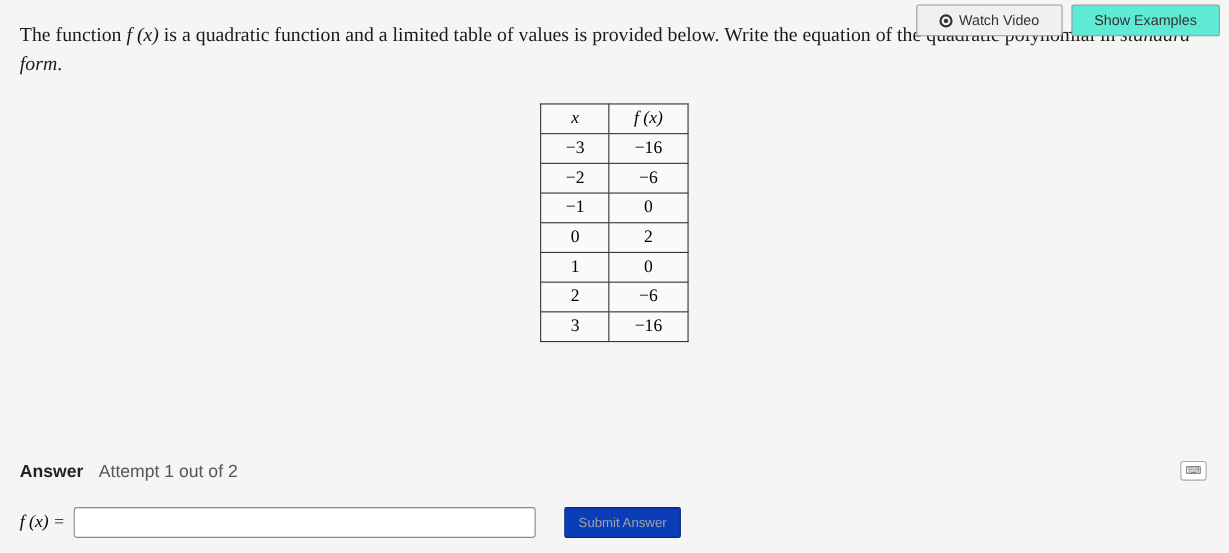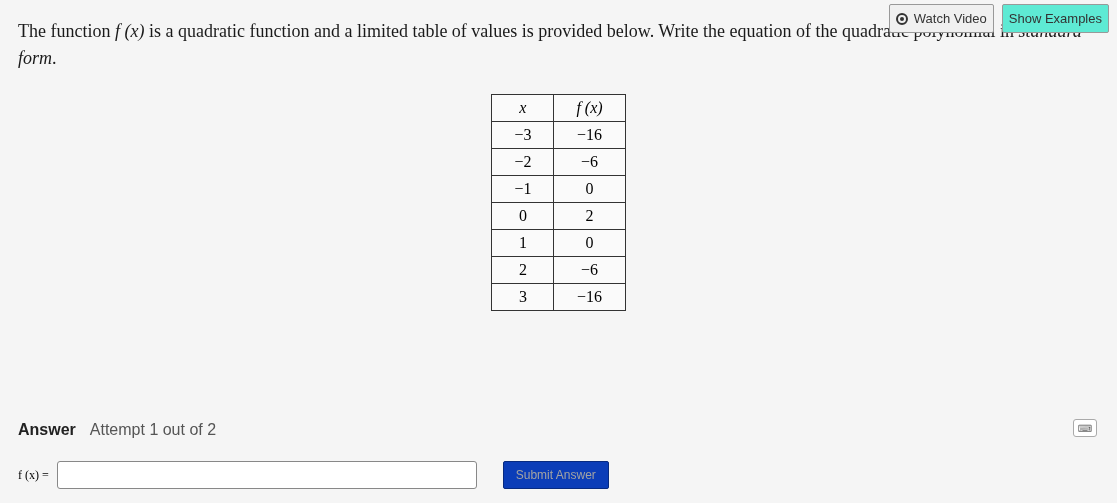--- a/index.html
+++ b/index.html
@@ -18,21 +18,21 @@
     .top-buttons {
       position: absolute;
       top: 4px;
       right: 8px;
       display: flex;
       gap: 8px;
     }
     .top-btn {
       border: 1px solid #999;
       background: #f0f0f0;
-      padding: 6px 6px;
+      padding: 6px 20px;
       font-size: 13px;
       font-family: Arial, sans-serif;
       color: #333;
       border-radius: 2px;
       display: inline-flex;
       align-items: center;
       gap: 6px;
       cursor: pointer;
     }
     .top-btn.examples {
@@ -105,21 +105,22 @@
       font-size: 16px;
       color: #555;
     }
     .answer-row {
       display: flex;
       align-items: center;
       gap: 8px;
     }
     .fx-label {
       font-family: 'Times New Roman', serif;
-      font-size: 12px;
+      font-style: italic;
+      font-size: 16px;
     }
     .answer-input {
       width: 420px;
       height: 28px;
       border: 1px solid #888;
       border-radius: 3px;
       background: #fff;
       padding: 0 6px;
       font-size: 14px;
     }

